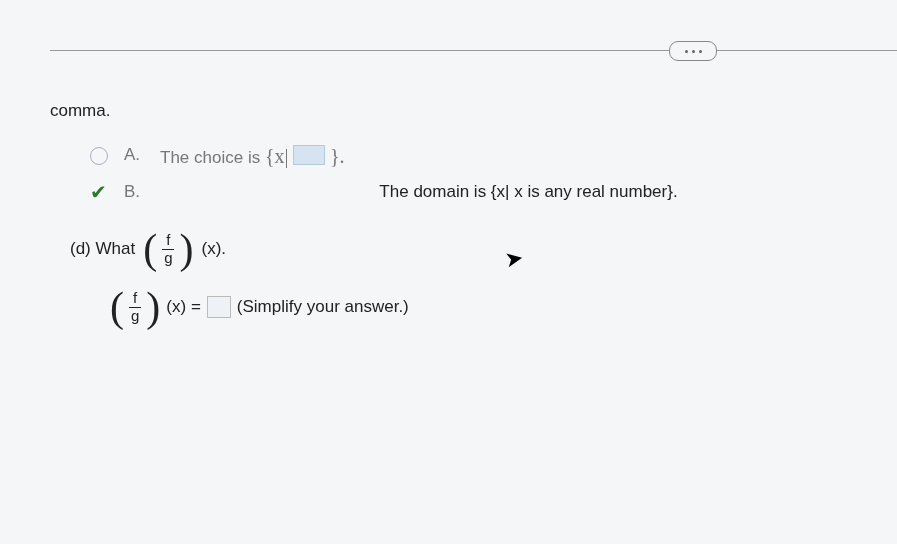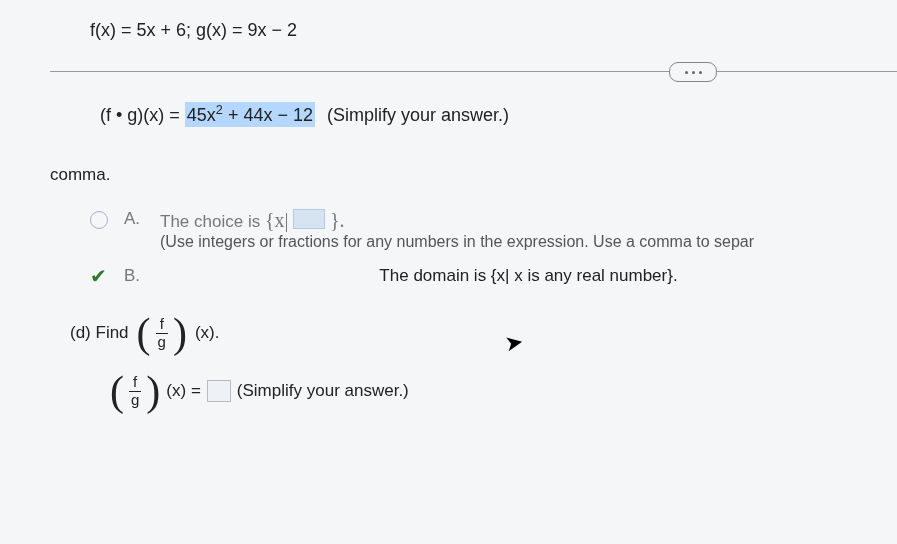--- a/index.html
+++ b/index.html
@@ -117,74 +117,62 @@
       color: #000;
       transform: rotate(-10deg);
     }
     .container { position: relative; }
     .hint { font-size: 16px; color: #555; }
   </style>
 </head>
 <body>
 <div class="container">
 
-<div class="row given">
-  <span>f(x) = 5x + 6;</span>
-  <span>g(x) = 9x − 2</span>
-</div>
 
 <div class="hr-container">
   <hr class="hr">
   <div class="bubble">
     <span class="dot"></span>
     <span class="dot"></span>
     <span class="dot"></span>
   </div>
 </div>
 
-<div class="row fg-line">
-  <span>(f • g)(x) =</span>
-  <span class="highlight">
-    <span>45x<sup class="exp">2</sup> + 44x − 12</span>
-  </span>
-  &nbsp;<span class="sub-instr">(Simplify your answer.)</span>
-</div>
 
 <div class="question">
   <br>
   <span>comma.</span>
 </div>
 
 <div class="choice">
   <div class="marker">
     <div class="radio-empty"></div>
   </div>
   <div class="choice-letter">A.</div>
   <div class="choice-body">
     <span>The choice is </span>
     <span class="braces">{x|</span>
     <span class="blank-box"></span>
     <span class="braces">}.</span>
     <br>
-    <span class="hint">(Use integers or fractions for any numbers in the expression. Use a comma to separ</span>
   </div>
 </div>
 
 <div class="choice selected">
   <div class="marker">
     <span class="checkmark">✔</span>
   </div>
   <div class="choice-letter" style="color:#777">B.</div>
   <div class="choice-body">
     <span>The domain is {x| x is any real number}.</span>
   </div>
 </div>
 
 <div class="part-d" style="display:flex;align-items:center;gap:8px;">
-  <span>(d) Find</span>
+  <span>(d) What</span>
   <span class="paren-frac">
     <span class="paren">(</span>
     <span class="frac">
       <span class="num">f</span>
       <span class="den">g</span>
     </span>
     <span class="paren">)</span>
   </span>
   <span>(x).</span>
 </div>

